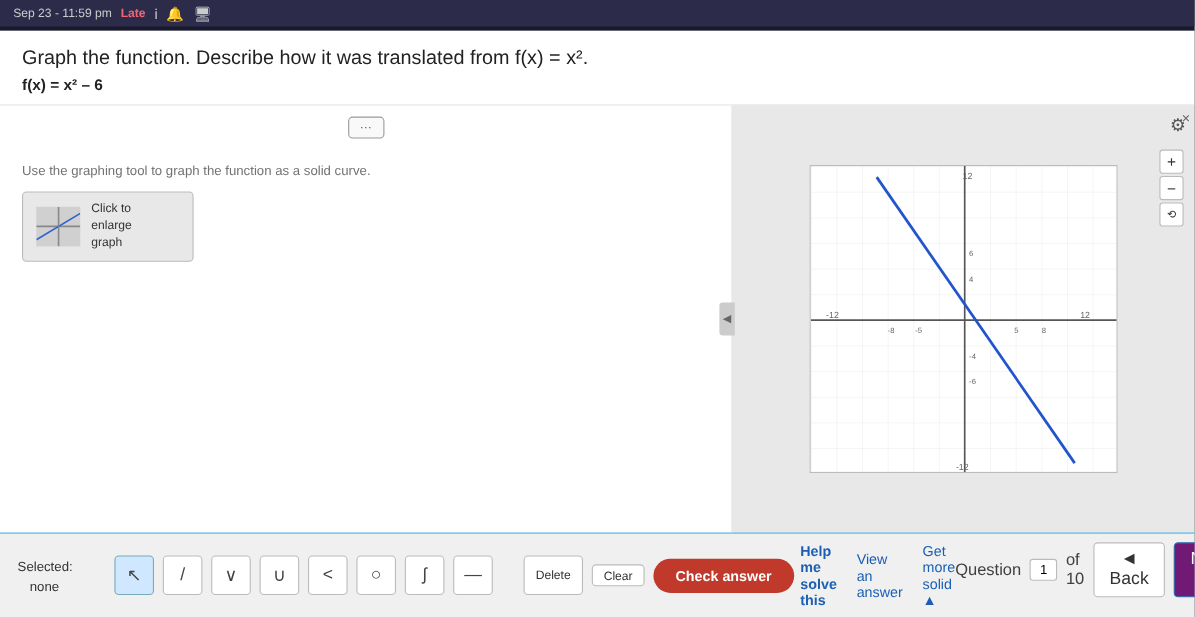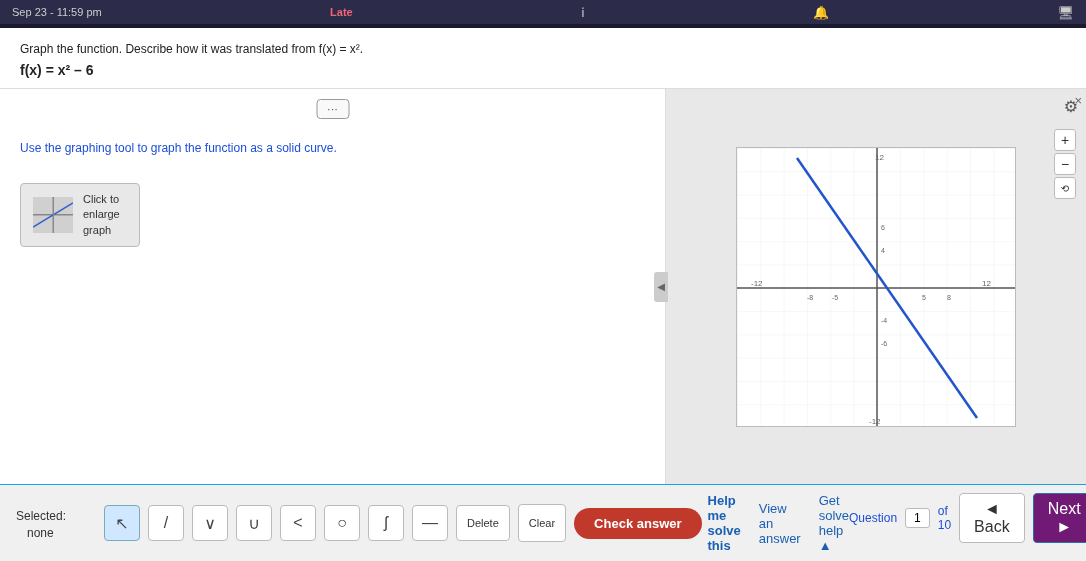--- a/index.html
+++ b/index.html
@@ -13,21 +13,21 @@
     }
 
     
     .top-bar {
       position: absolute;
       top: 0; left: 0; right: 0;
       height: 24px;
       background: #2c2c4a;
       display: flex;
       align-items: center;
-      justify-content: space-between;
+      justify-content: flex-start;
       padding: 0 12px;
       gap: 8px;
     }
     .top-bar-text {
       color: #ccc;
       font-size: 11px;
     }
     .top-bar-badge {
       color: #e67;
       font-size: 11px;
@@ -51,21 +51,21 @@
       flex-direction: column;
     }
 
     
     .question-area {
       background: #fff;
       padding: 14px 20px 10px 20px;
       border-bottom: 1px solid #ddd;
     }
     .question-title {
-      font-size: 12px;
+      font-size: 18px;
       color: #222;
       margin-bottom: 6px;
     }
     .question-formula {
       font-size: 14px;
       color: #222;
       font-weight: bold;
     }
 
     
@@ -95,32 +95,32 @@
       cursor: pointer;
       margin-bottom: 10px;
       background: #f9f9f9;
       position: absolute;
       top: 10px;
       left: 50%;
       transform: translateX(-50%);
     }
     .graphing-instruction {
       font-size: 12px;
-      color: #1d4ed8;
-      margin-bottom: 28px;
+      color: #737373;
+      margin-bottom: 12px;
       margin-top: 14px;
     }
     .click-enlarge-box {
       display: flex;
       align-items: center;
       gap: 10px;
       border: 1px solid #bbb;
       border-radius: 4px;
       padding: 8px 12px;
-      width: 120px;
+      width: 156px;
       cursor: pointer;
       background: #e8e8e8;
     }
     .graph-thumbnail {
       width: 40px;
       height: 36px;
       background: #d0d0d0;
       position: relative;
       overflow: hidden;
     }
@@ -269,30 +269,31 @@
 
     .delete-btn {
       padding: 4px 10px;
       background: #fff;
       border: 1px solid #bbb;
       border-radius: 4px;
       font-size: 11px;
       color: #333;
       cursor: pointer;
       height: 36px;
+      margin-left: 20px;
     }
     .clear-btn-small {
       padding: 4px 10px;
       background: #fff;
       border: 1px solid #bbb;
       border-radius: 4px;
       font-size: 11px;
       color: #333;
       cursor: pointer;
-      height: 38px;
+      height: 20px;
     }
 
     .clear-all-btn {
       padding: 8px 20px;
       background: #fff;
       border: 1px solid #bbb;
       border-radius: 20px;
       font-size: 13px;
       color: #333;
       cursor: pointer;
@@ -334,22 +335,22 @@
       cursor: pointer;
       text-decoration: none;
     }
 
     .nav-row {
       display: flex;
       align-items: center;
       gap: 8px;
     }
     .question-info {
-      font-size: 12px;
-      color: #1d4ed8;
+      font-size: 15px;
+      color: #404040;
     }
     .question-num-box {
       display: inline-flex;
       align-items: center;
       justify-content: center;
       border: 1px solid #bbb;
       padding: 2px 8px;
       border-radius: 3px;
       font-size: 12px;
       background: #fff;
@@ -501,21 +502,21 @@
         <button class="delete-btn">Delete</button>
         <button class="clear-btn-small">Clear</button>
         <button class="check-answer-btn">Check answer</button>
       </div>
     </div>
 
     <div class="bottom-row">
       <div class="help-links">
         <a class="help-link">Help me solve this</a>
         <a class="help-link-plain">View an answer</a>
-        <a class="help-link-plain">Get solve help ▲</a>
+        <a class="help-link-plain">Get more solid ▲</a>
       </div>
 
       <div class="nav-row">
         <span class="question-info">Question</span>
         <span class="question-num-box">1</span>
         <span class="question-info">of 10</span>
         <button class="nav-btn">◄ Back</button>
         <button class="nav-btn next">Next ►</button>
       </div>
     </div>

